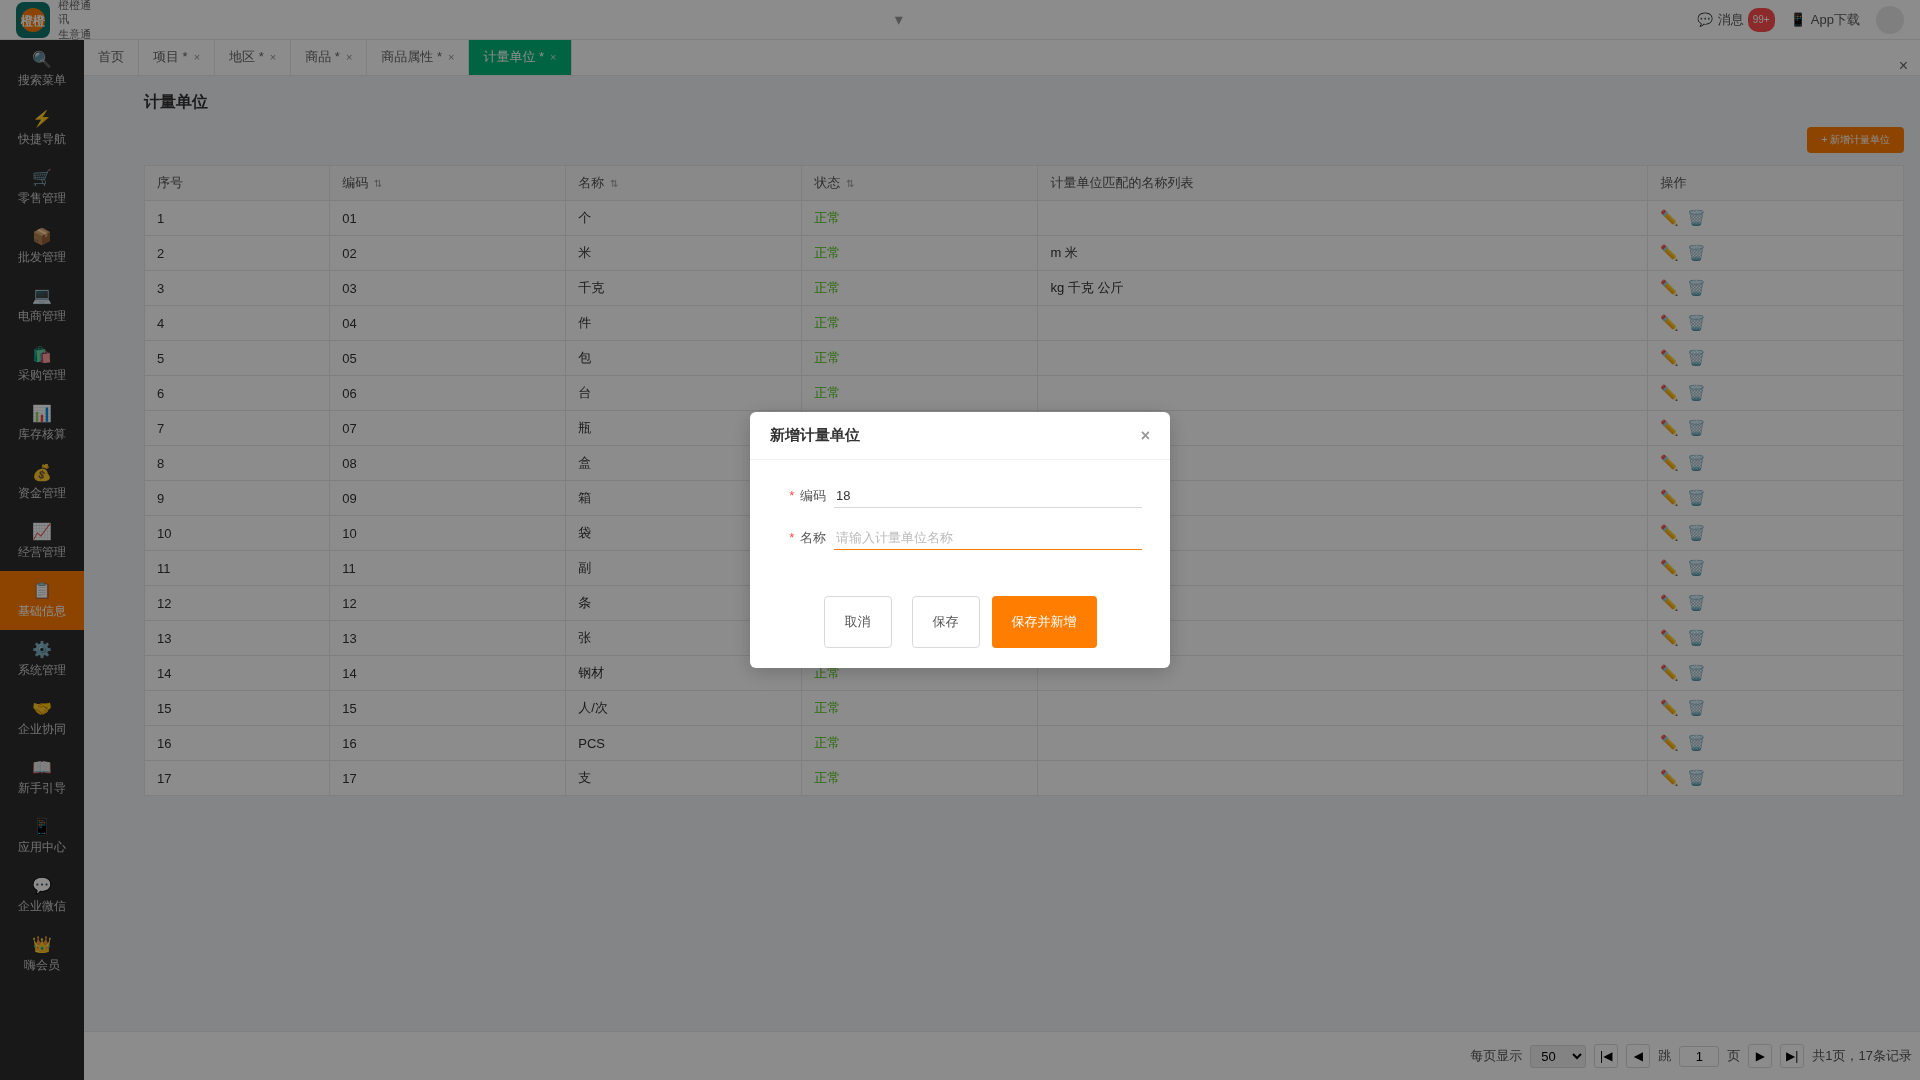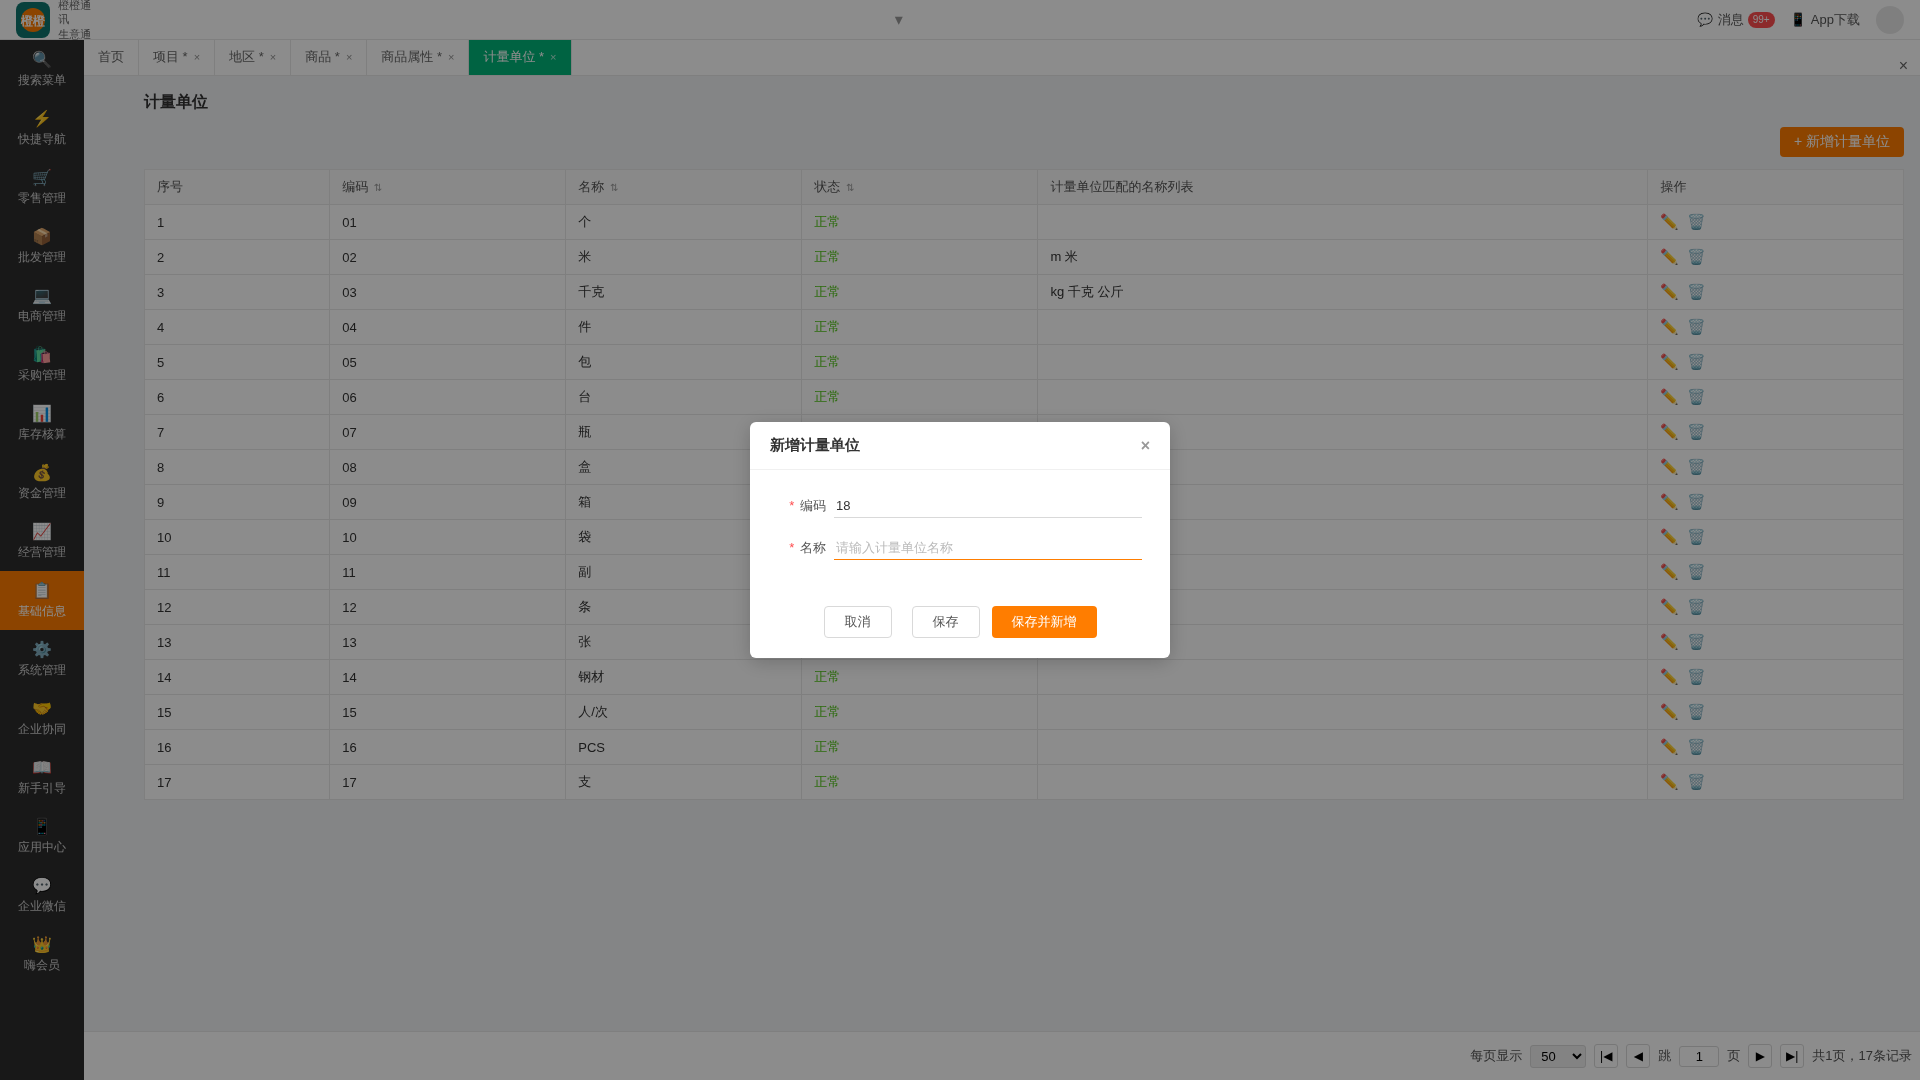--- a/index.html
+++ b/index.html
@@ -54,21 +54,21 @@
       display: flex;
       align-items: center;
       gap: 4px;
       cursor: pointer;
     }
     .badge {
       background: #ff4d4f;
       color: white;
       border-radius: 10px;
       font-size: 10px;
-      padding: 4px 5px;
+      padding: 12px 5px;
       min-width: 16px;
       height: 16px;
       display: inline-flex;
       align-items: center;
       justify-content: center;
     }
     .avatar {
       width: 28px;
       height: 28px;
       background: #e8e8e8;
@@ -176,21 +176,21 @@
       justify-content: flex-end;
       margin-bottom: 12px;
     }
     .btn-add {
       background: #ff7d00;
       color: white;
       border: none;
       padding: 6px 14px;
       border-radius: 4px;
       cursor: pointer;
-      font-size: 14px;
+      font-size: 10px;
     }
 
     
     .data-table {
       width: 100%;
       border-collapse: collapse;
       background: #fff;
       border: 1px solid #e8e8e8;
     }
     .data-table th {
@@ -329,21 +329,21 @@
     .modal-footer {
       display: flex;
       justify-content: center;
       gap: 12px;
       padding: 12px 20px 20px;
     }
     .btn-cancel {
       border: 1px solid #d9d9d9;
       background: #fff;
       color: #555;
-      padding: 6px 20px;
+      padding: 16px 20px;
       border-radius: 4px;
       cursor: pointer;
       font-size: 13px;
     }
     .btn-save {
       border: 1px solid #d9d9d9;
       background: #fff;
       color: #555;
       padding: 6px 20px;
       border-radius: 4px;

